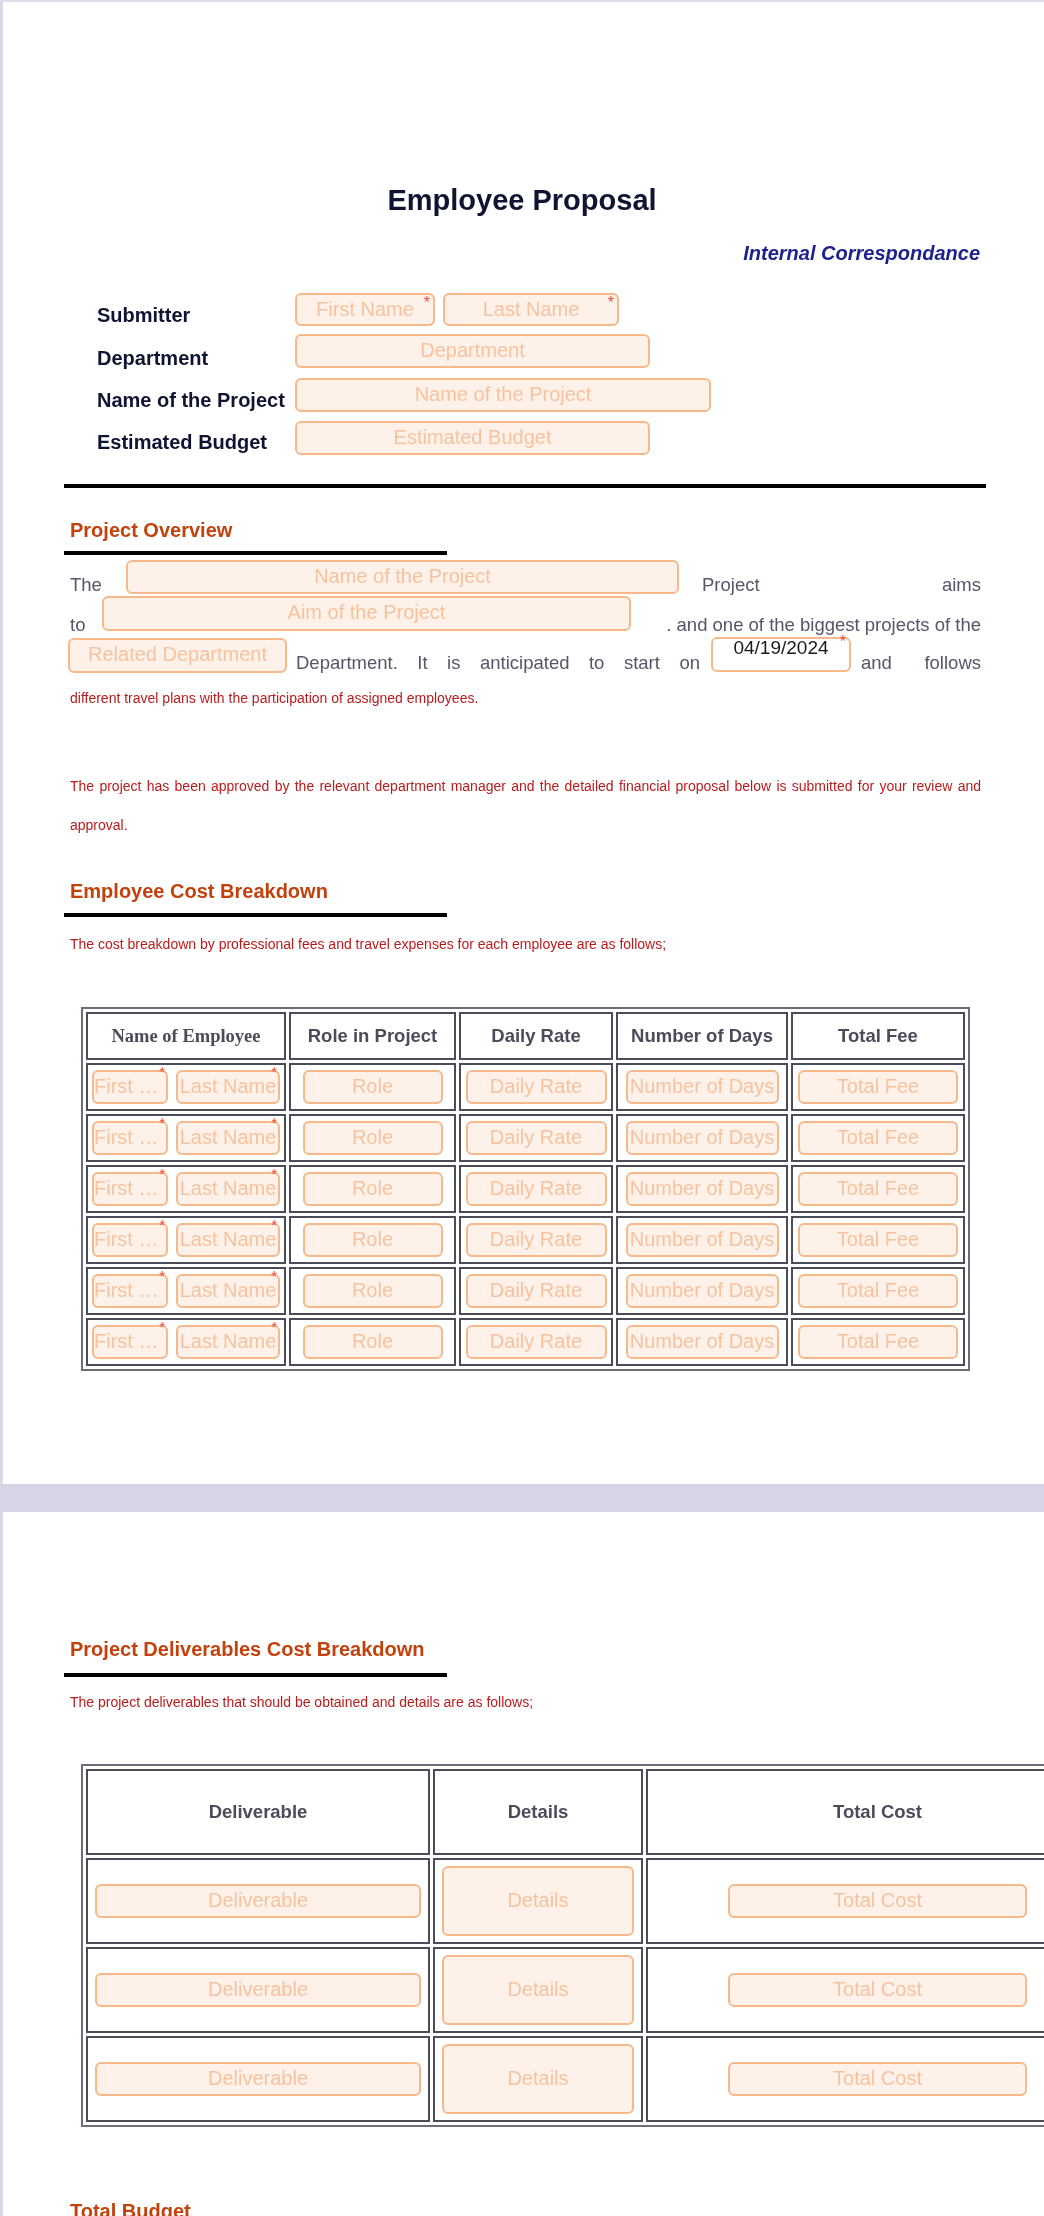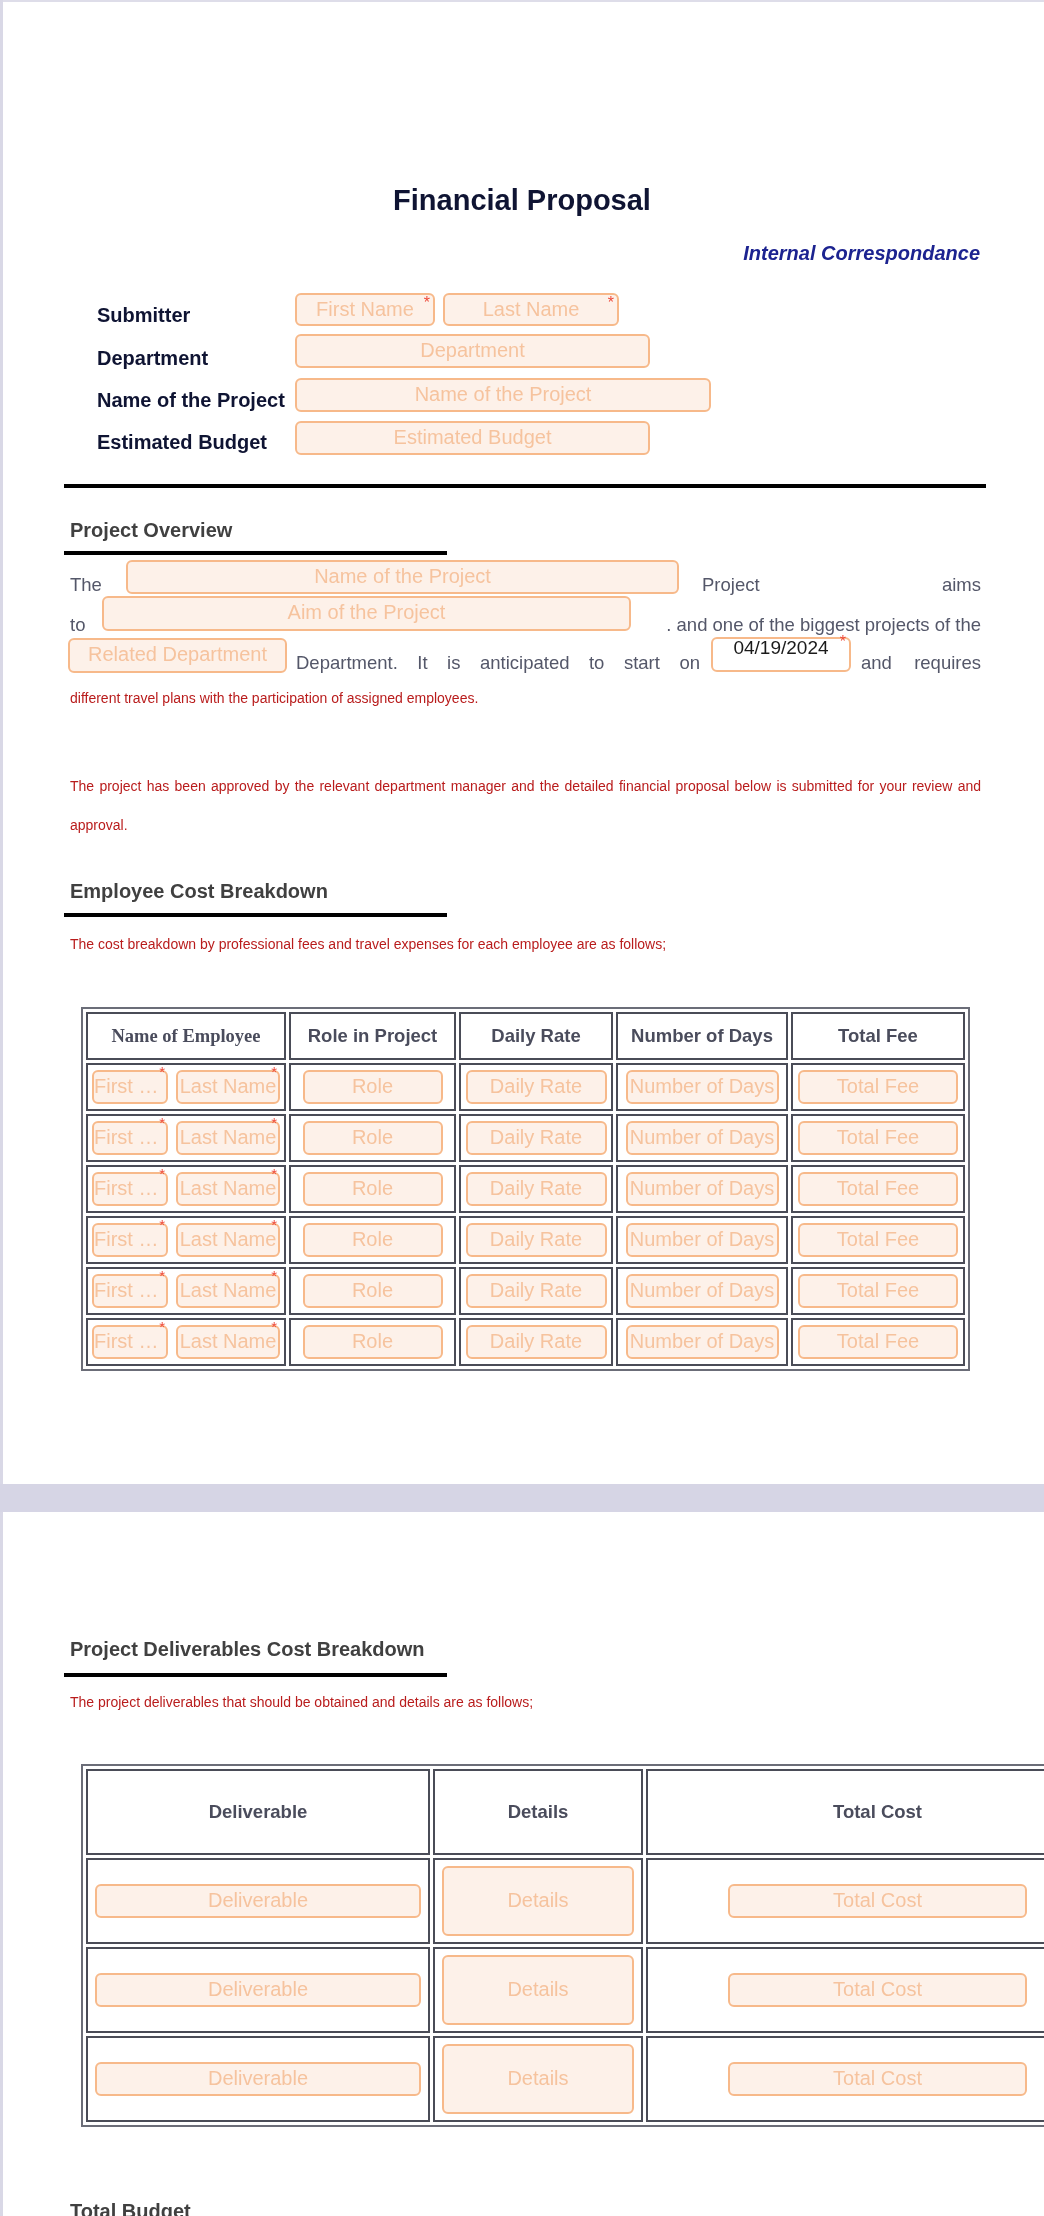--- a/index.html
+++ b/index.html
@@ -7,38 +7,38 @@
   .edge-left{position:absolute;left:0;top:0;width:3px;height:2216px;background:#d9d8e6;}
   .edge-top{position:absolute;left:0;top:0;width:1044px;height:2px;background:#dedde9;}
   .page-gap{position:absolute;left:0;top:1484px;width:1044px;height:28px;background:#d6d5e5;}
   .abs{position:absolute;}
   .title{left:0;width:1044px;top:184px;text-align:center;font-size:29px;font-weight:bold;color:#0f1433;}
   .internal{right:64px;top:242px;font-size:20px;font-weight:bold;font-style:italic;color:#1c2390;}
   .label{left:70px;font-size:20px;font-weight:bold;color:#0f1433;margin-left:27px;}
   .field{position:absolute;box-sizing:border-box;border:2px solid #f7b98a;border-radius:6px;background:#fdf1e9;color:#f6c39e;font-size:20px;text-align:center;white-space:nowrap;overflow:hidden;text-overflow:ellipsis;font-family:"Liberation Sans",sans-serif;line-height:28px;}
   .req::after{content:"*";position:absolute;right:3px;top:-6px;color:#ee4a3b;font-size:16px;}
   .rule{position:absolute;background:#000;}
-  .h2{left:70px;font-size:20px;font-weight:bold;color:#404040;}
+  .h2{left:70px;font-size:20px;font-weight:bold;color:#c2410c;}
   .para{left:70px;width:911px;font-size:14px;color:#b91c1c;}
   .just{text-align:justify;text-align-last:justify;}
   table.grid{position:absolute;border-collapse:separate;border-spacing:3px;border:2px solid #6b6d78;background:#fff;}
   table.grid td,table.grid th{border:2px solid #4a4c57;position:relative;padding:0;background:#fff;}
   table.grid th{font-size:18.5px;color:#4a4c5c;font-weight:bold;text-align:center;}
   .cellf{position:relative;display:inline-block;box-sizing:border-box;border:2px solid #f7b98a;border-radius:6px;background:#fdf1e9;color:#f6c39e;font-size:20px;text-align:center;white-space:nowrap;overflow:hidden;text-overflow:ellipsis;line-height:28px;height:34px;vertical-align:middle;}
   .reqwrap{position:relative;display:inline-block;vertical-align:middle;}
   .reqwrap .star{position:absolute;right:3px;top:-7px;color:#ee4a3b;font-size:15px;}
   .date{position:absolute;box-sizing:border-box;border:2px solid #f7b98a;border-radius:6px;background:#fff;color:#1a1a1a;font-size:19px;text-align:center;line-height:18px;}
 </style>
 </head>
 <body>
 
 <div class="edge-top"></div>
 <div class="edge-left"></div>
 
-<div class="abs title">Financial Proposal</div>
+<div class="abs title">Employee Proposal</div>
 <div class="abs internal">Internal Correspondance</div>
 
 <div class="abs label" style="top:304px">Submitter</div>
 <div class="field req" style="left:295px;top:293px;width:140px;height:33px;">First Name</div>
 <div class="field req" style="left:443px;top:293px;width:176px;height:33px;">Last Name</div>
 
 <div class="abs label" style="top:347px">Department</div>
 <div class="field" style="left:295px;top:334px;width:355px;height:34px;">Department</div>
 
 <div class="abs label" style="top:389px">Name of the Project</div>
@@ -60,21 +60,21 @@
 <div class="abs" style="left:70px;top:614px;font-size:18.5px;color:#545769;">to</div>
 <div class="field" style="left:102px;top:596px;width:529px;height:35px;">Aim of the Project</div>
 <div class="abs" style="left:636px;top:614px;width:345px;font-size:18.5px;color:#545769;text-align:right;">. and one of the biggest projects of the</div>
 
 <div class="field" style="left:68px;top:638px;width:219px;height:35px;">Related Department</div>
 <div class="abs" style="left:296px;top:652px;width:404px;font-size:18.5px;color:#545769;">
     <div class="just">Department. It is anticipated to start on</div>
   </div>
 <div class="date req" style="left:711px;top:637px;width:140px;height:35px;">04/19/2024</div>
 <div class="abs" style="left:861px;top:652px;width:120px;font-size:18.5px;color:#545769;">
-    <div class="just">and requires</div>
+    <div class="just">and follows</div>
   </div>
 
 <div class="abs para" style="top:690px">different travel plans with the participation of assigned employees.</div>
 
 <div class="abs para" style="top:767px;line-height:39px;text-align:justify;">The project has been approved by the relevant department manager and the detailed financial proposal below is submitted for your review and approval.</div>
 
 <div class="abs h2" style="top:880px">Employee Cost Breakdown</div>
 <div class="rule" style="left:64px;top:913px;width:383px;height:4px;"></div>
 <div class="abs para" style="top:936px">The cost breakdown by professional fees and travel expenses for each employee are as follows;</div>
 

